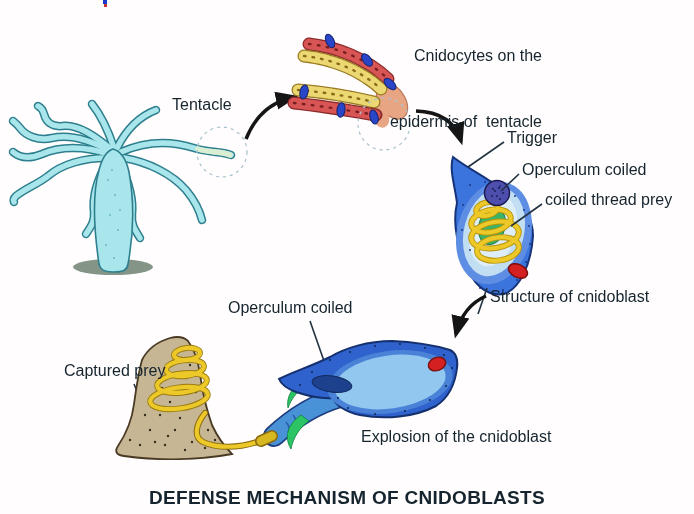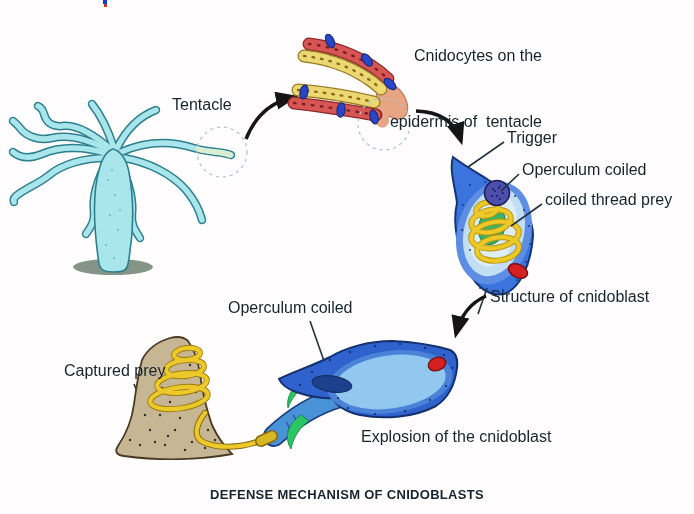--- a/index.html
+++ b/index.html
@@ -12,21 +12,21 @@
   .lbl{
     position:absolute;font-size:16px;line-height:19px;color:#15242e;
     white-space:pre;
   }
   .caption{
     position:absolute;left:338px;top:1px;width:204px;text-align:right;
     font-size:16px;line-height:22px;color:#15242e;white-space:pre;
   }
   .title{
     position:absolute;left:0;top:487px;width:694px;text-align:center;
-    font-size:13px;font-weight:bold;letter-spacing:.3px;color:#15242e;
+    font-size:19px;font-weight:bold;letter-spacing:.3px;color:#15242e;
     white-space:pre;
   }
 </style>
 </head>
 <body>
 
 <div id="stage">
 
   <svg width="694" height="514" viewBox="0 0 694 514">
     <defs>

